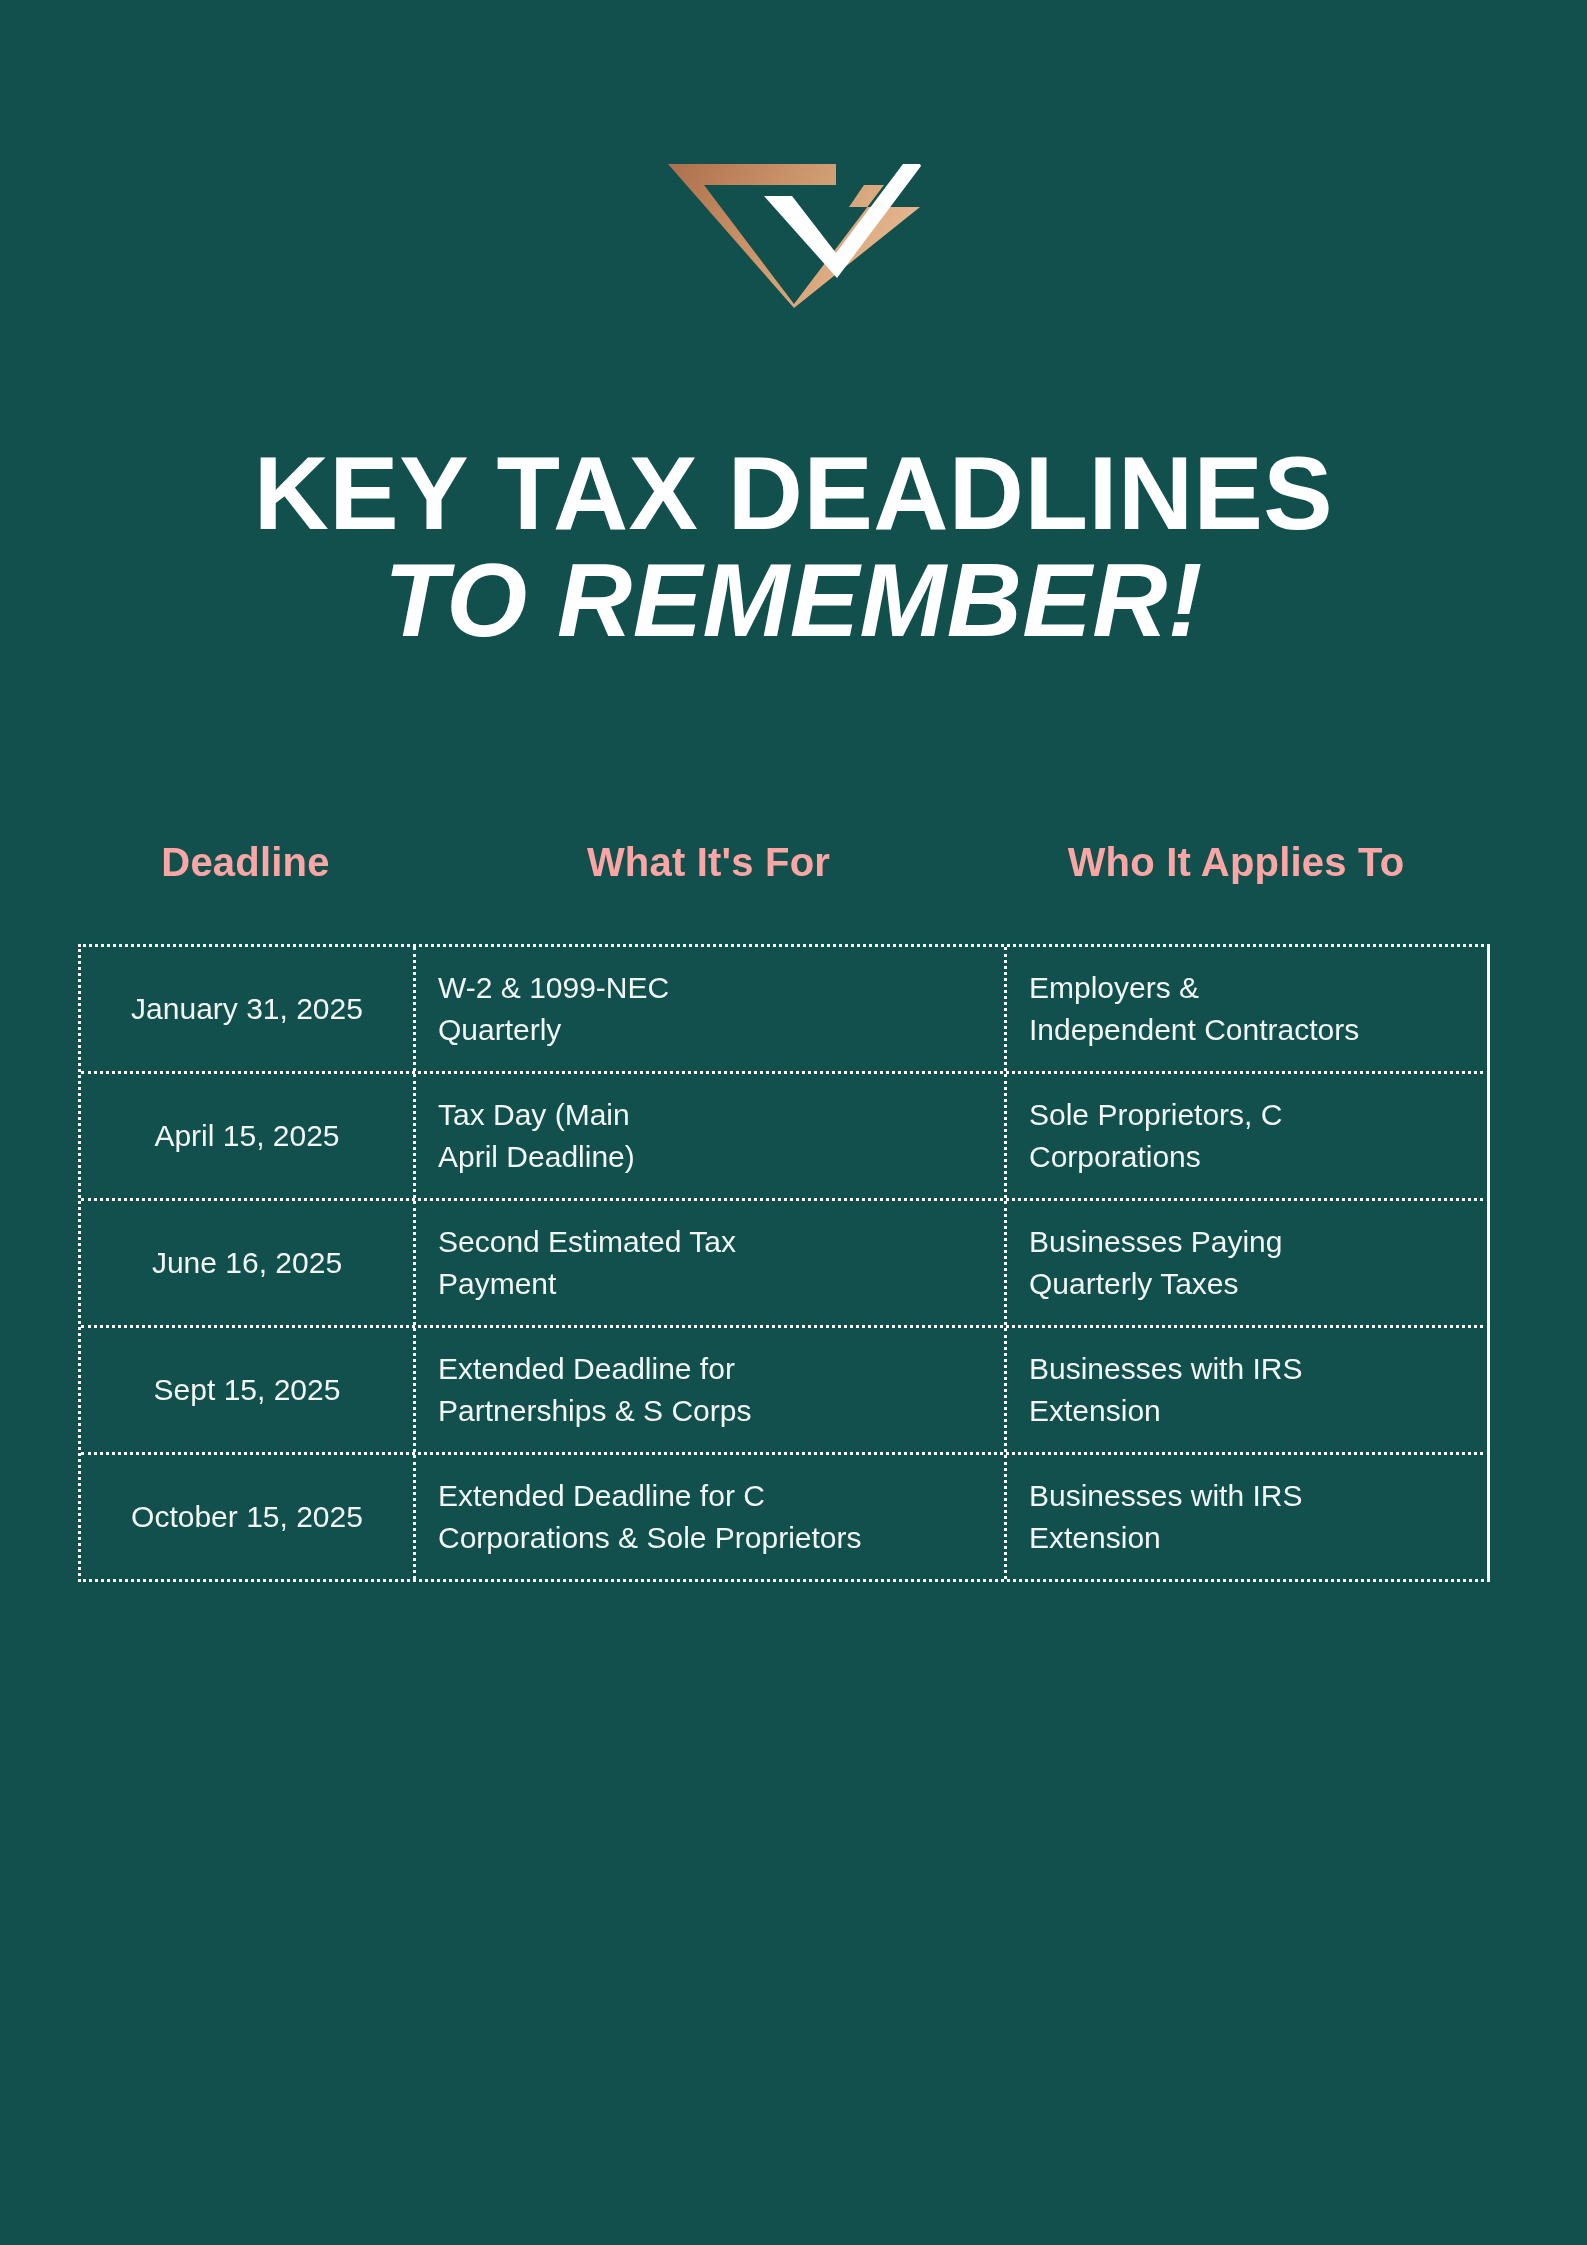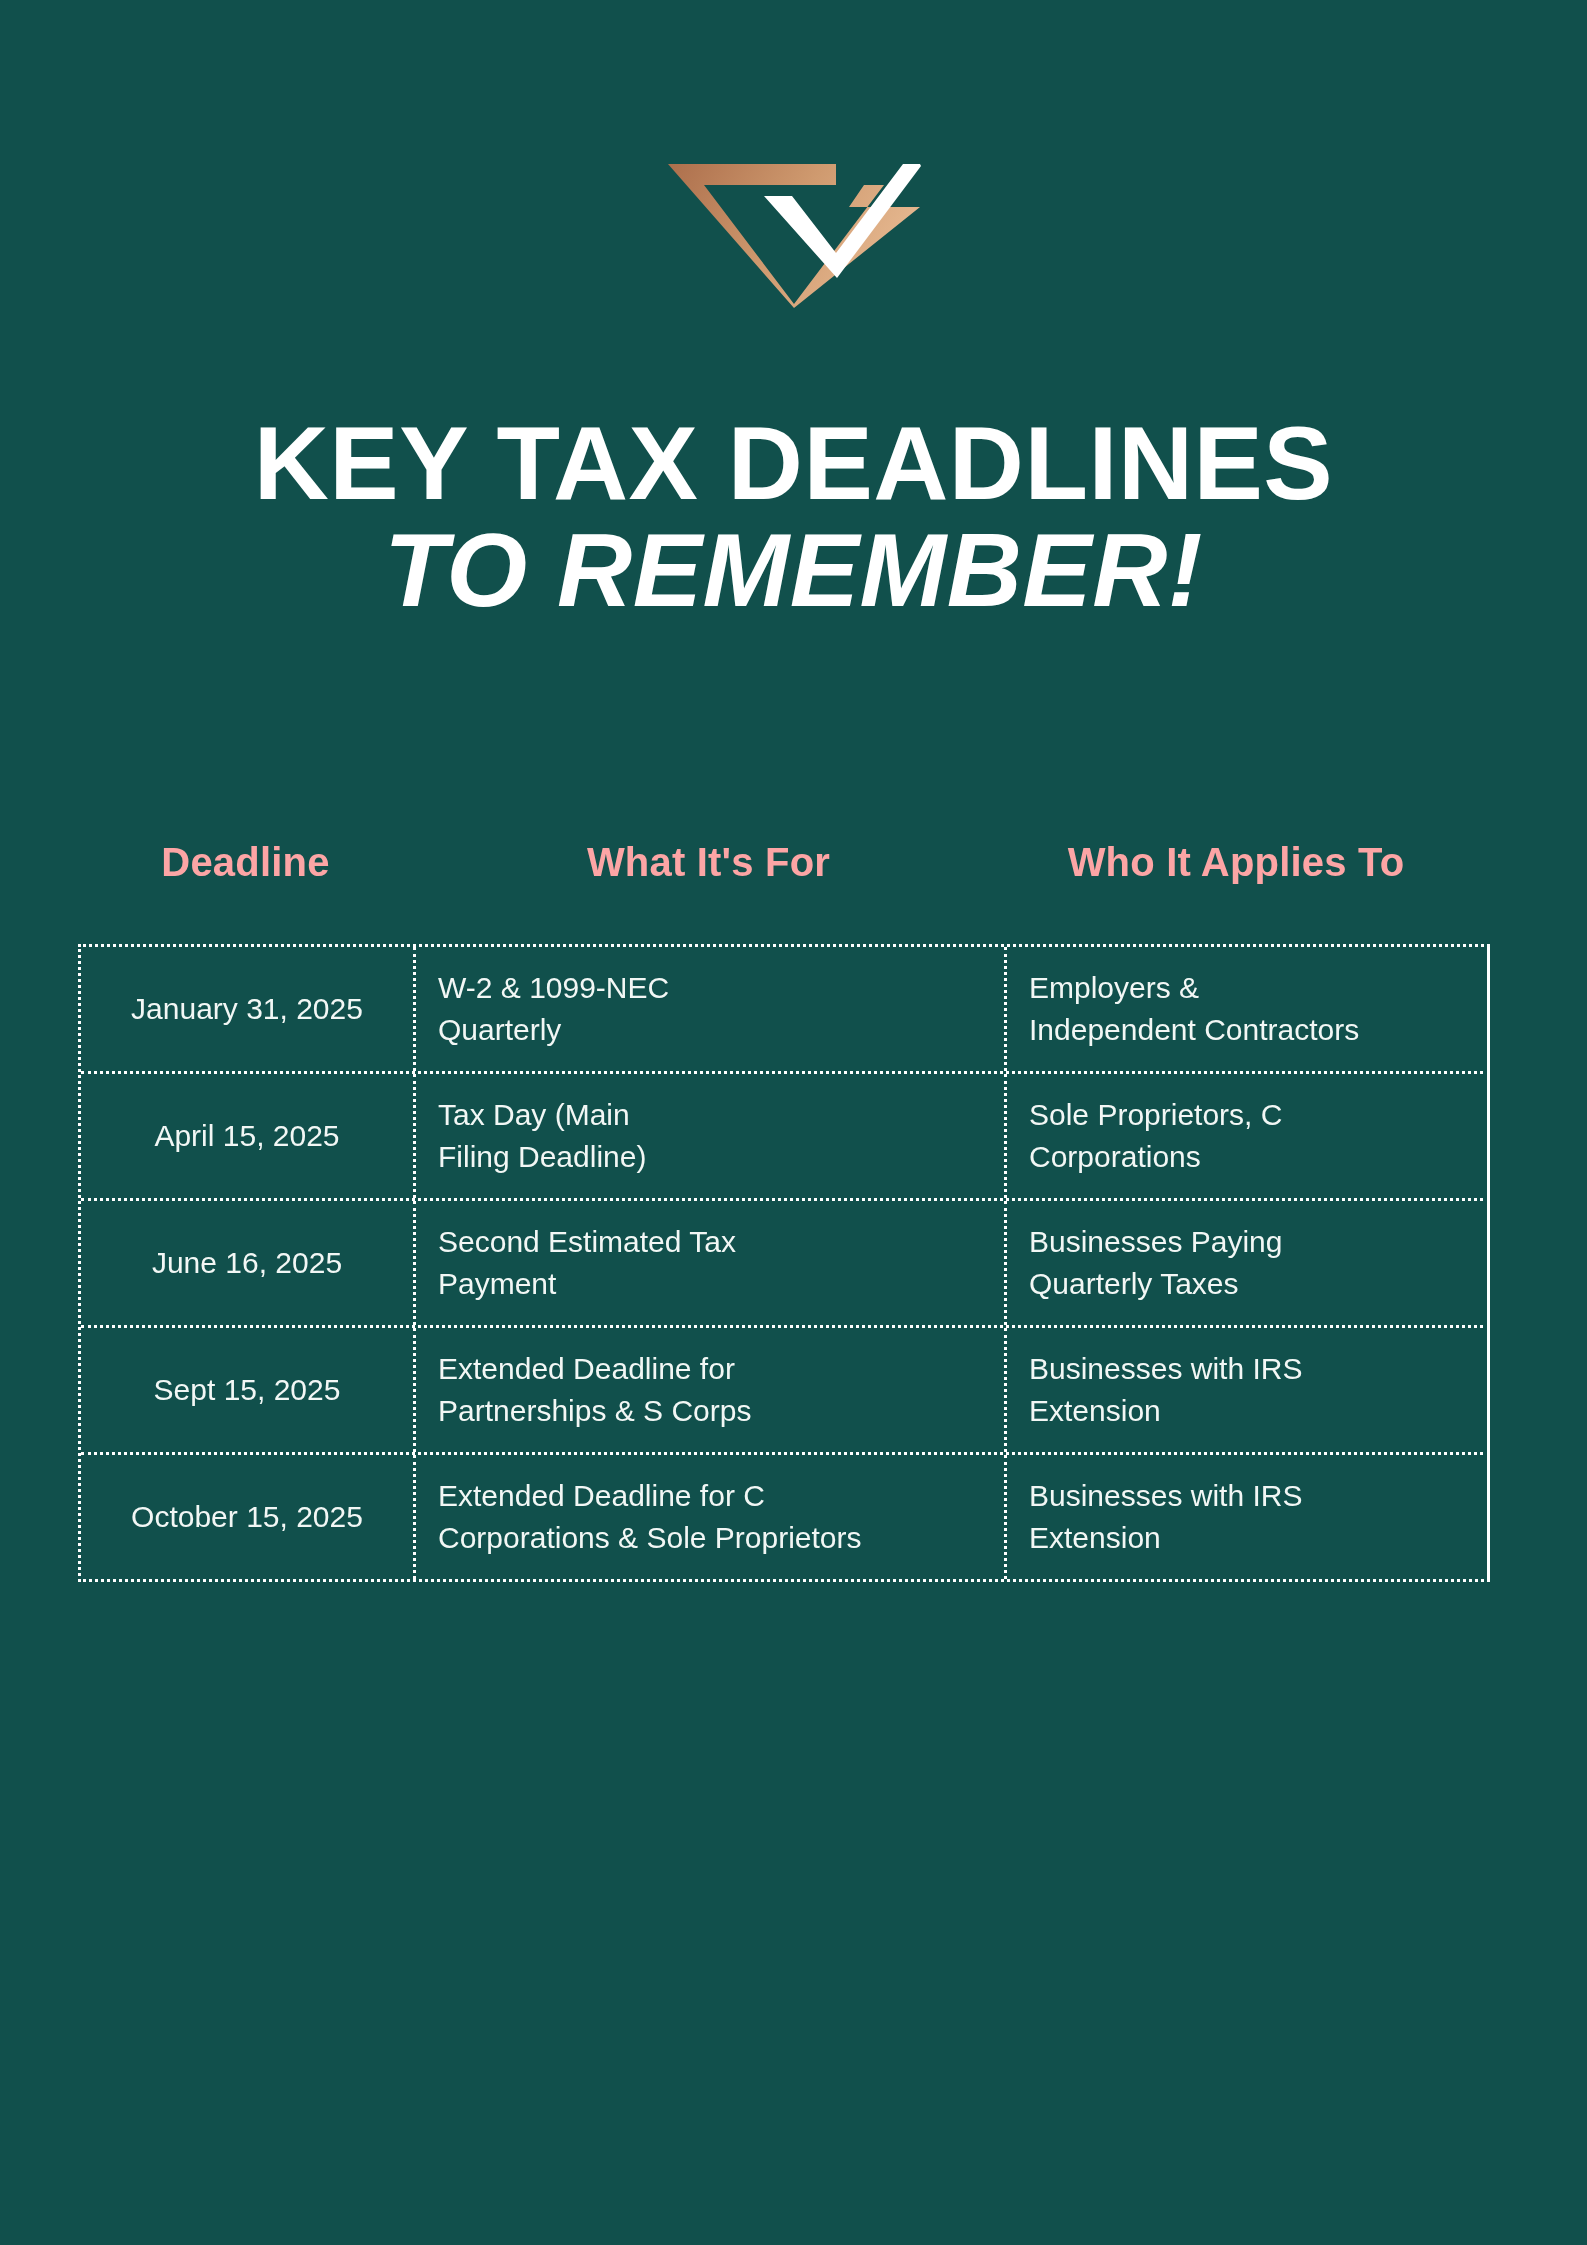--- a/index.html
+++ b/index.html
@@ -27,21 +27,21 @@
     display:flex;
     justify-content:center;
   }
   .logo-svg { display:block; }
 
   
   .title {
     position:absolute;
     left:78px;
     right:78px;
-    top:410px;
+    top:440px;
     text-align:center;
     color:#ffffff;
     font-family:"Liberation Sans", sans-serif;
     font-weight:700;
     font-size:104px;
     line-height:1.03;
     letter-spacing:0.5px;
     text-transform:uppercase;
   }
   .title .l1 { display:block; }
@@ -179,21 +179,21 @@
         </div>
       </div>
     </div>
 
 
     <div class="row">
       <div class="cell c-date">April 15, 2025</div>
       <div class="cell c-what">
         <div>
           <span>Tax Day (Main</span>
-          <span>Filing Deadline)</span>
+          <span>April Deadline)</span>
         </div>
       </div>
       <div class="cell c-who">
         <div>
           <span>Sole Proprietors, C</span>
           <span>Corporations</span>
         </div>
       </div>
     </div>
 

